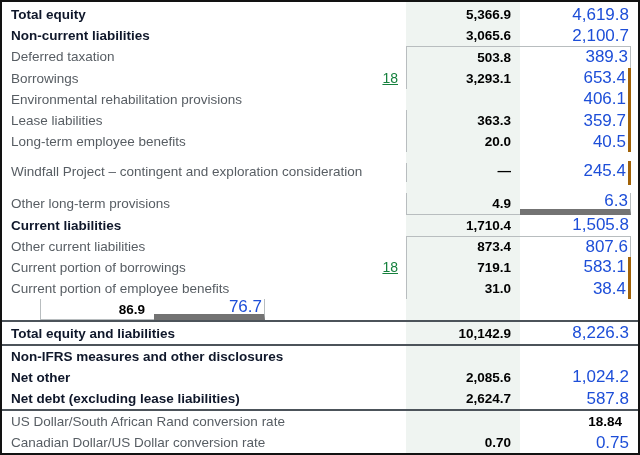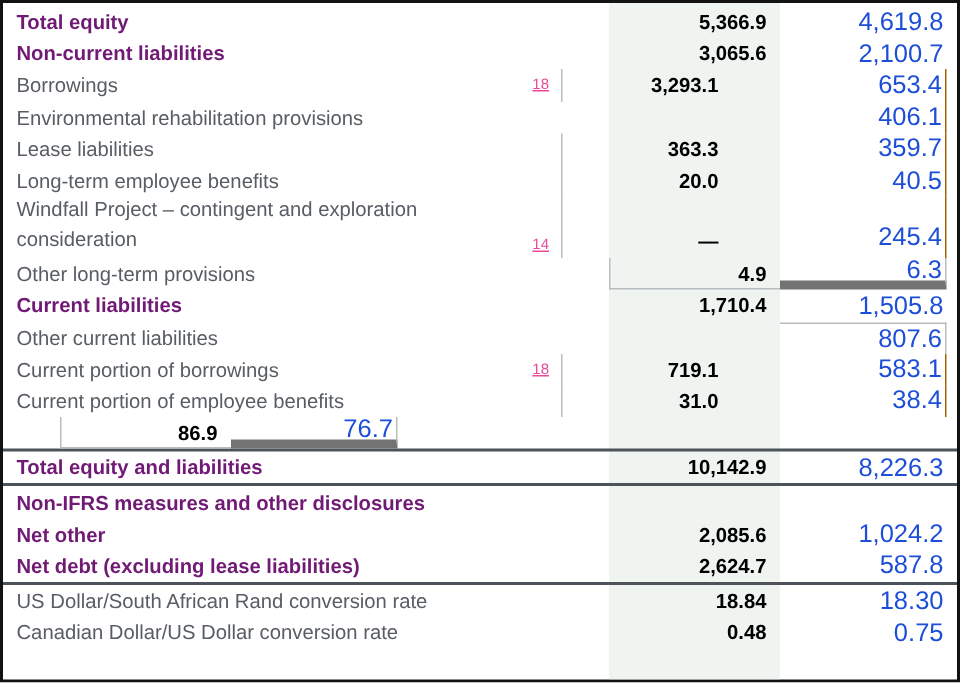--- a/index.html
+++ b/index.html
@@ -19,42 +19,42 @@
   }
   .rows{
     position:relative;z-index:1;
     padding-top:2px;
   }
   .row{
     display:flex;
     height:21.2px;
     align-items:stretch;
   }
-  .row.tall{height:41px;}
+  .row.tall{height:41px;align-items:center;}
   .cell-label{
     flex:1;
     padding-left:9px;
     display:flex;align-items:center;
     color:#575d63;
     font-size:13.5px;
     line-height:19px;
     box-sizing:border-box;
   }
   .row.tall .cell-label{align-items:flex-end;padding-bottom:2px;line-height:20px;}
-  .section .cell-label{font-weight:bold;color:#701a75;}
+  .section .cell-label{font-weight:bold;color:#0f172a;}
   .cell-note{
     width:38px;
     display:flex;align-items:center;justify-content:flex-end;
     padding-right:8px;
     box-sizing:border-box;
   }
   .row.tall .cell-note{align-items:flex-end;padding-bottom:3px;}
   .cell-note a{
-    color:#ec4899;
-    font-size:10px;
+    color:#15803d;
+    font-size:14px;
     text-decoration:underline;
   }
   .cell-v1{
     width:114px;
     display:flex;align-items:center;justify-content:flex-end;
     padding-right:9px;
     box-sizing:border-box;
     color:#000000;
     font-weight:bold;
     font-size:13.5px;
@@ -67,21 +67,21 @@
     color:#1d4ed8;
     font-weight:normal;
     font-size:17px;
   }
   .row.tall .cell-v1,.row.tall .cell-v2{align-items:flex-end;padding-bottom:4px;}
   .cell-spacer{width:7px;}
   
   .box-start .cell-v1{border-top:1px solid #b8bdbf;border-left:1px solid #b8bdbf;}
   .box-start .cell-v2{border-top:1px solid #b8bdbf;border-right:1px solid #b8bdbf;}
   .box-mid .cell-v1{border-left:1px solid #b8bdbf;}
-  .box-mid .cell-v2{border-right:1px solid #a16207;margin-left:32px;}
+  .box-mid .cell-v2{border-right:3px solid #a16207;}
   .box-end .cell-v1{border-left:1px solid #b8bdbf;border-bottom:1px solid #b8bdbf;}
   .box-end .cell-v2{border-right:1px solid #b8bdbf;border-bottom:6px solid #737373;}
   .divider{
     height:2px;
     background:#4c535a;
   }
 </style>
 </head>
 <body>
 
@@ -95,20 +95,27 @@
         <div class="cell-v2">4,619.8</div>
         <div class="cell-spacer"></div>
       </div>
       <div class="row section">
         <div class="cell-label">Non-current liabilities</div>
         <div class="cell-note"></div>
         <div class="cell-v1">3,065.6</div>
         <div class="cell-v2">2,100.7</div>
         <div class="cell-spacer"></div>
       </div>
+      <div class="row item box-start">
+        <div class="cell-label">Deferred taxation</div>
+        <div class="cell-note"></div>
+        <div class="cell-v1">503.8</div>
+        <div class="cell-v2">389.3</div>
+        <div class="cell-spacer"></div>
+      </div>
       <div class="row item box-mid">
         <div class="cell-label">Borrowings</div>
         <div class="cell-note">
           <a href="#">18</a>
         </div>
         <div class="cell-v1">3,293.1</div>
         <div class="cell-v2">653.4</div>
         <div class="cell-spacer"></div>
       </div>
       <div class="row item box-mid">
@@ -126,23 +133,20 @@
       </div>
       <div class="row item box-mid">
         <div class="cell-label">Long-term employee benefits</div>
         <div class="cell-note"></div>
         <div class="cell-v1">20.0</div>
         <div class="cell-v2">40.5</div>
         <div class="cell-spacer"></div>
       </div>
       <div class="row item tall box-mid">
         <div class="cell-label">Windfall Project – contingent and exploration consideration</div>
-        <div class="cell-note">
-          <a href="#">14</a>
-        </div>
         <div class="cell-v1">—</div>
         <div class="cell-v2">245.4</div>
         <div class="cell-spacer"></div>
       </div>
       <div class="row item box-end">
         <div class="cell-label">Other long-term provisions</div>
         <div class="cell-note"></div>
         <div class="cell-v1">4.9</div>
         <div class="cell-v2">6.3</div>
         <div class="cell-spacer"></div>
@@ -150,20 +154,21 @@
       <div class="row section">
         <div class="cell-label">Current liabilities</div>
         <div class="cell-note"></div>
         <div class="cell-v1">1,710.4</div>
         <div class="cell-v2">1,505.8</div>
         <div class="cell-spacer"></div>
       </div>
       <div class="row item box-start">
         <div class="cell-label">Other current liabilities</div>
         <div class="cell-note"></div>
+        <div class="cell-v1">873.4</div>
         <div class="cell-v2">807.6</div>
         <div class="cell-spacer"></div>
       </div>
       <div class="row item box-mid">
         <div class="cell-label">Current portion of borrowings</div>
         <div class="cell-note">
           <a href="#">18</a>
         </div>
         <div class="cell-v1">719.1</div>
         <div class="cell-v2">583.1</div>
@@ -210,24 +215,23 @@
         <div class="cell-note"></div>
         <div class="cell-v1">2,624.7</div>
         <div class="cell-v2">587.8</div>
         <div class="cell-spacer"></div>
       </div>
       <div class="divider"></div>
       <div class="row item">
         <div class="cell-label">US Dollar/South African Rand conversion rate</div>
         <div class="cell-note"></div>
         <div class="cell-v1">18.84</div>
-        <div class="cell-v2">18.30</div>
         <div class="cell-spacer"></div>
       </div>
       <div class="row item">
         <div class="cell-label">Canadian Dollar/US Dollar conversion rate</div>
         <div class="cell-note"></div>
-        <div class="cell-v1">0.48</div>
+        <div class="cell-v1">0.70</div>
         <div class="cell-v2">0.75</div>
         <div class="cell-spacer"></div>
       </div>
     </div>
 </div>
 
 </body></html>

